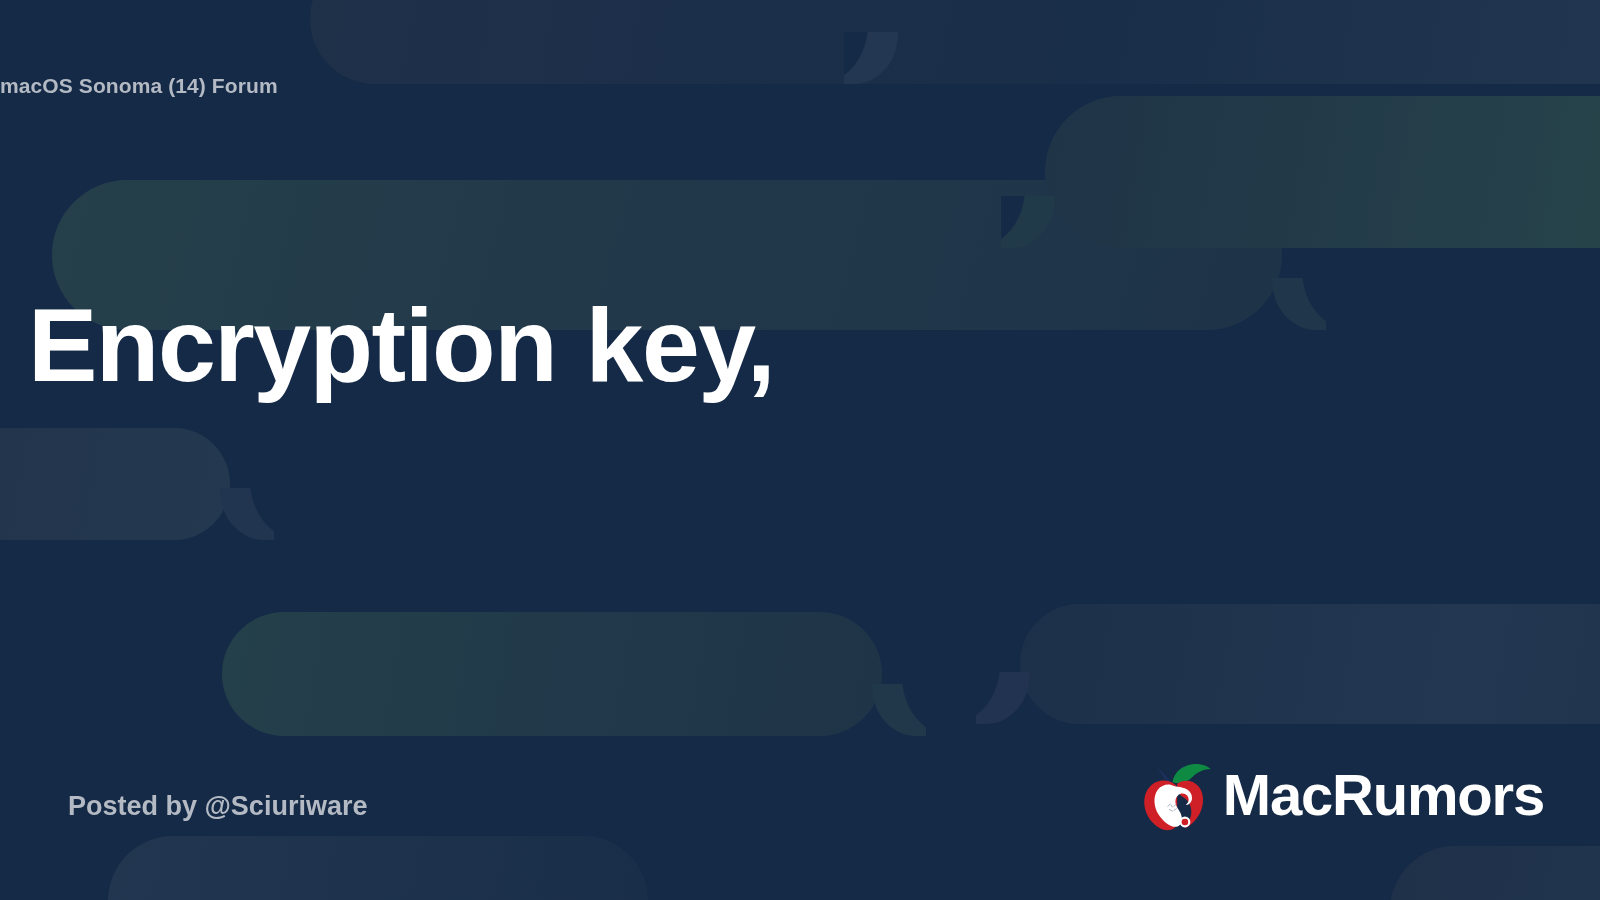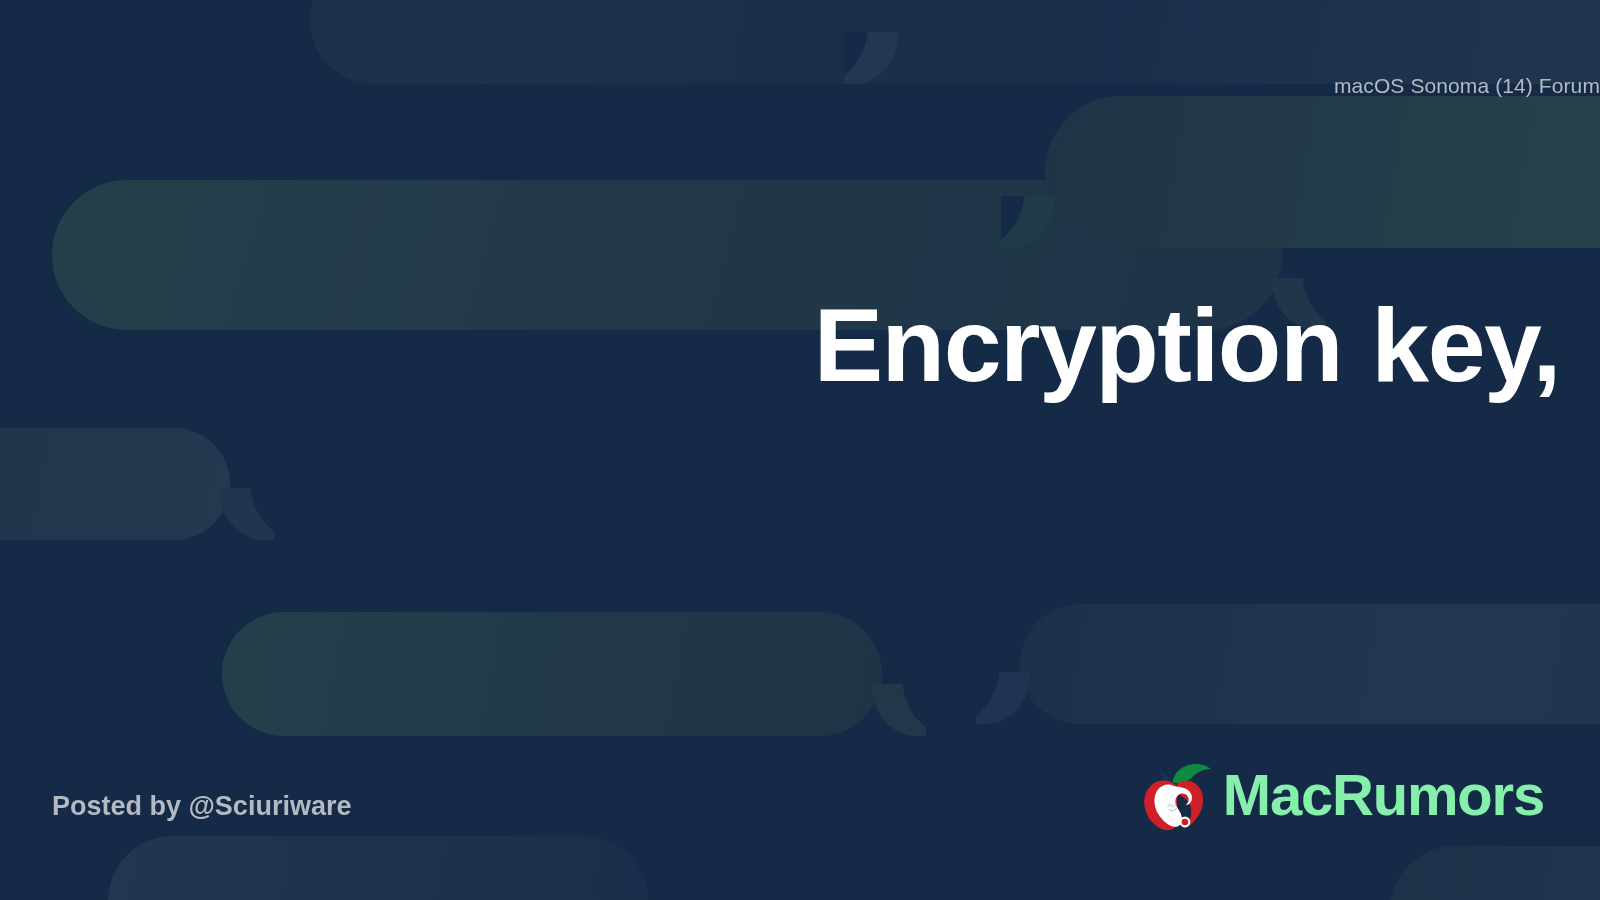--- a/index.html
+++ b/index.html
@@ -91,49 +91,49 @@
     border-bottom-left-radius: 50px 60px;
     background: #152a47;
   }
 
   
   .forum-label {
     position: absolute;
     top: 74px;
     left: 0;
     right: 0;
-    text-align: right;
+    text-align: left;
     font-size: 21px;
-    font-weight: normal;
+    font-weight: bold;
     color: #b4bac4;
     letter-spacing: 0.1px;
   }
 
   .title-wrap {
     position: absolute;
     left: 0;
     right: 0;
     top: 285px;
-    text-align: right;
-    padding: 0 40px;
+    text-align: left;
+    padding: 0 28px;
     box-sizing: border-box;
   }
   .title {
     margin: 0;
     font-size: 104px;
     line-height: 1.17;
     font-weight: bold;
     color: #ffffff;
     letter-spacing: -1.5px;
     word-spacing: 2px;
   }
 
   .byline {
     position: absolute;
-    left: 52px;
+    left: 68px;
     bottom: 78px;
     font-size: 27px;
     font-weight: bold;
     color: #b4bac4;
   }
 
   .brand {
     position: absolute;
     right: 56px;
     bottom: 64px;
@@ -142,21 +142,21 @@
     gap: 10px;
   }
   .brand-mark {
     width: 78px;
     height: 78px;
     display: block;
   }
   .brand-name {
     font-size: 58px;
     font-weight: bold;
-    color: #86efac;
+    color: #ffffff;
     letter-spacing: -1.2px;
     line-height: 1;
     padding-bottom: 4px;
   }
 </style>
 </head>
 <body>
 
 <div class="card">
 

